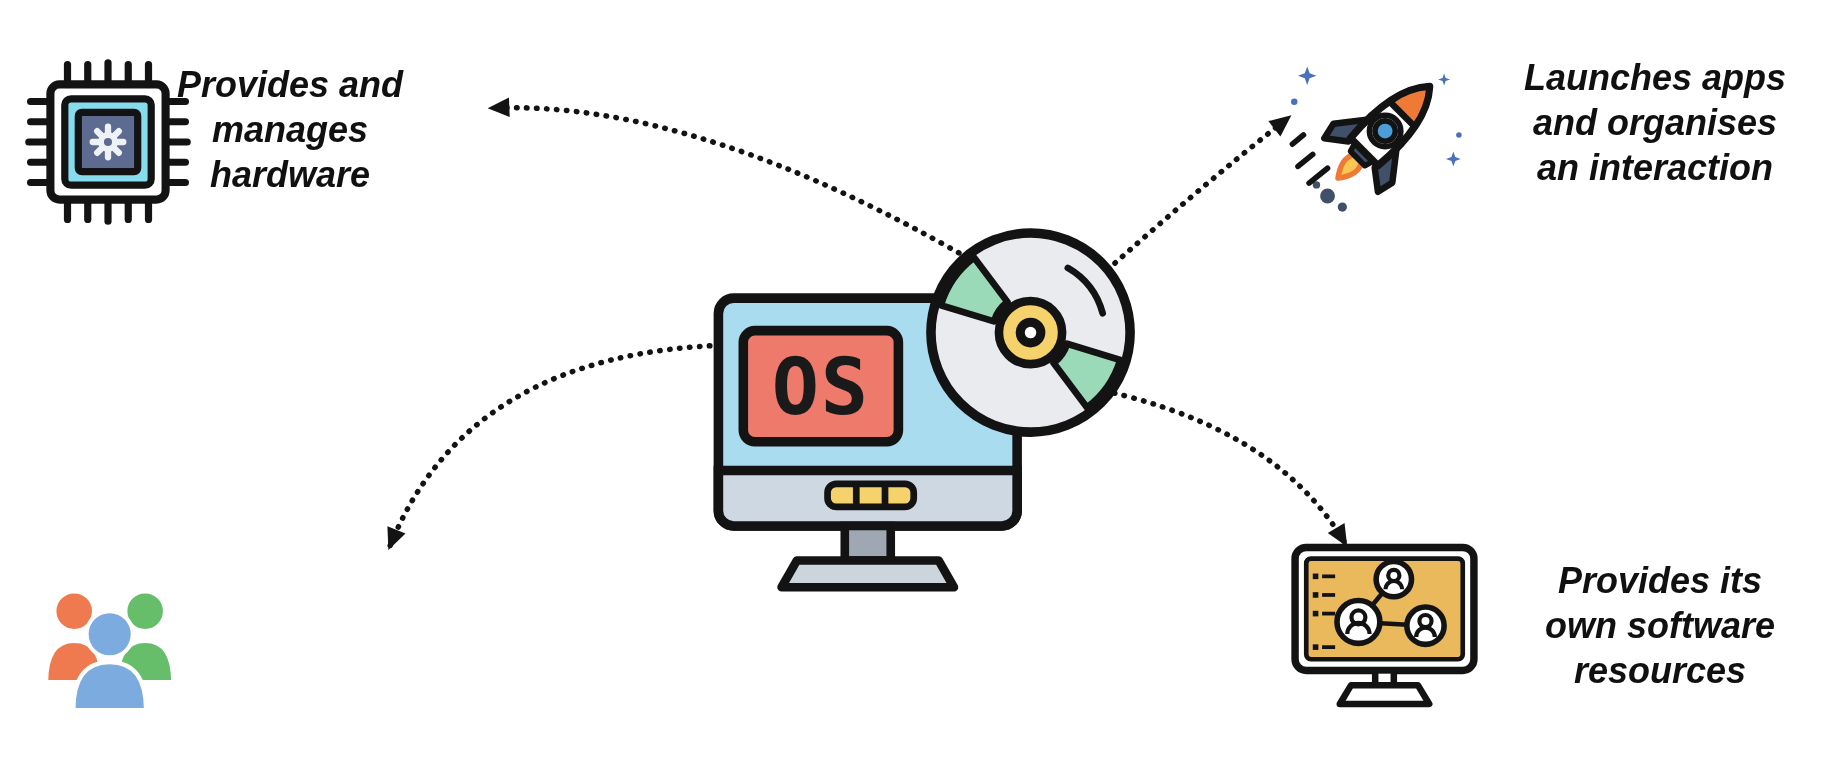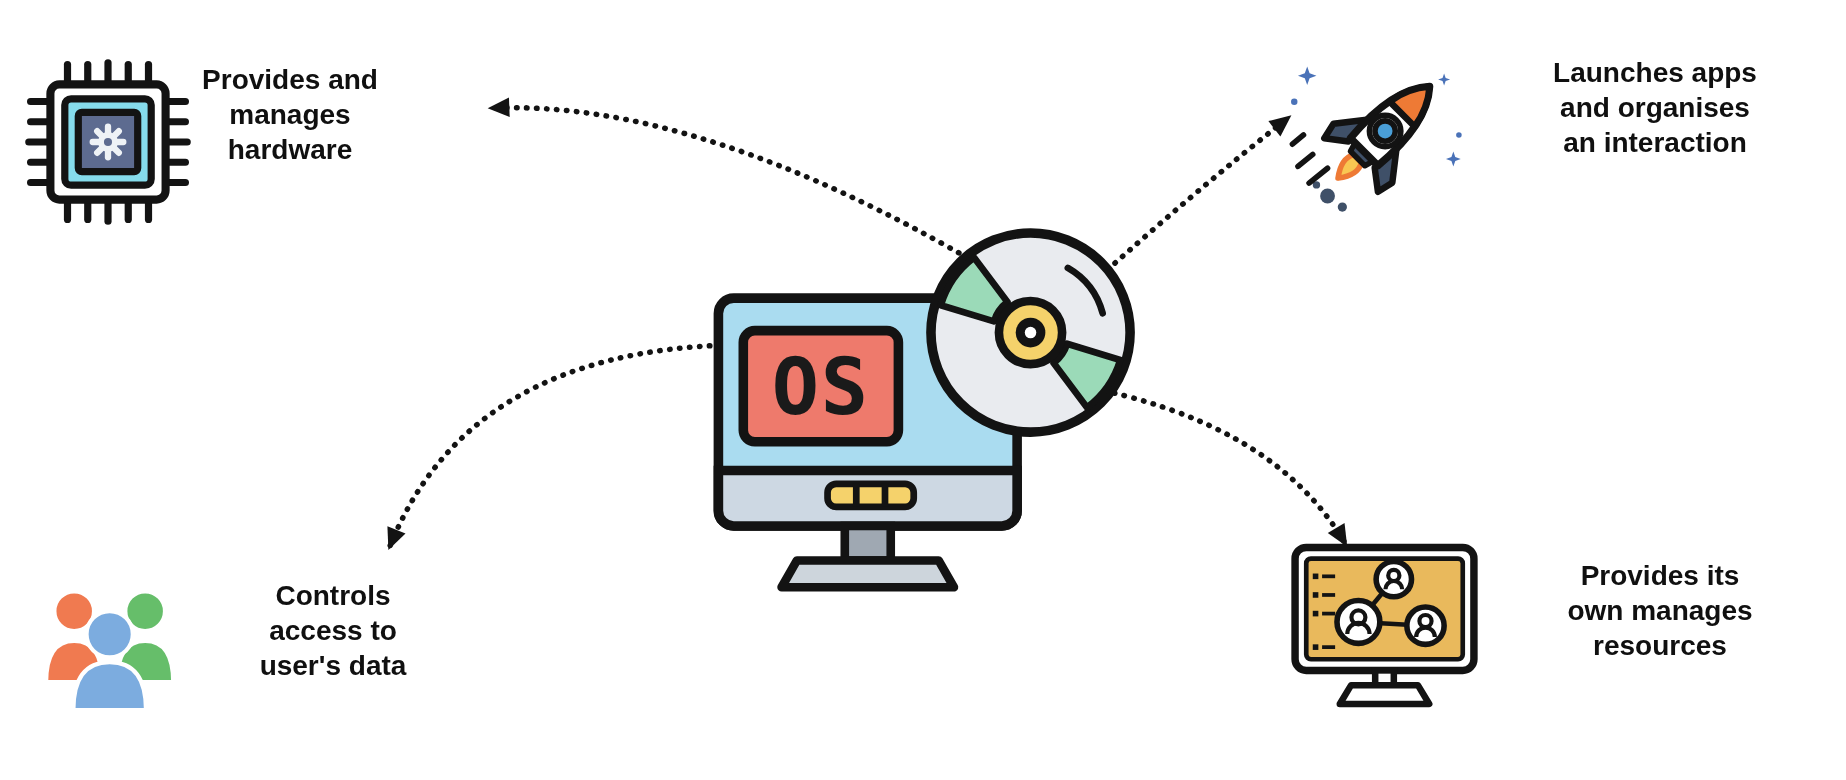--- a/index.html
+++ b/index.html
@@ -1,21 +1,21 @@
 <!DOCTYPE html>
 <html><head>
 <meta charset="utf-8">
 <style>
   html,body{margin:0;padding:0;background:#fff;}
   .canvas{
     position:relative;width:1846px;height:780px;background:#ffffff;
     overflow:hidden;font-family:"Liberation Sans",sans-serif;
   }
   .label{
-    position:absolute;font-weight:600;font-size:28px;
+    position:absolute;font-style:italic;font-weight:600;font-size:36px;
     line-height:1.25;color:#101010;text-align:center;white-space:pre-line;
   }
   .icon{position:absolute;}
   .arrows{position:absolute;left:0;top:0;}
 </style>
 </head>
 <body>
 
 <div class="canvas">
 
@@ -171,20 +171,17 @@
     <rect x="100" y="140" width="20" height="16" fill="#ffffff" stroke="#131313" stroke-width="7"></rect>
     <path d="M74 156 H146 L158 176 H62 Z" fill="#ffffff" stroke="#131313" stroke-width="7" stroke-linejoin="round"></path>
   </svg>
 
   <div class="label" style="left:120px;top:62px;width:340px">Provides and
 manages
 hardware</div>
   <div class="label" style="left:1475px;top:55px;width:360px">Launches apps
 and organises
 an interaction</div>
-  <div class="label" style="left:178px;top:578px;width:310px">Controls
-access to
-user's data</div>
   <div class="label" style="left:1495px;top:558px;width:330px">Provides its
-own manages
+own software
 resources</div>
 
 </div>
 
 </body></html>

